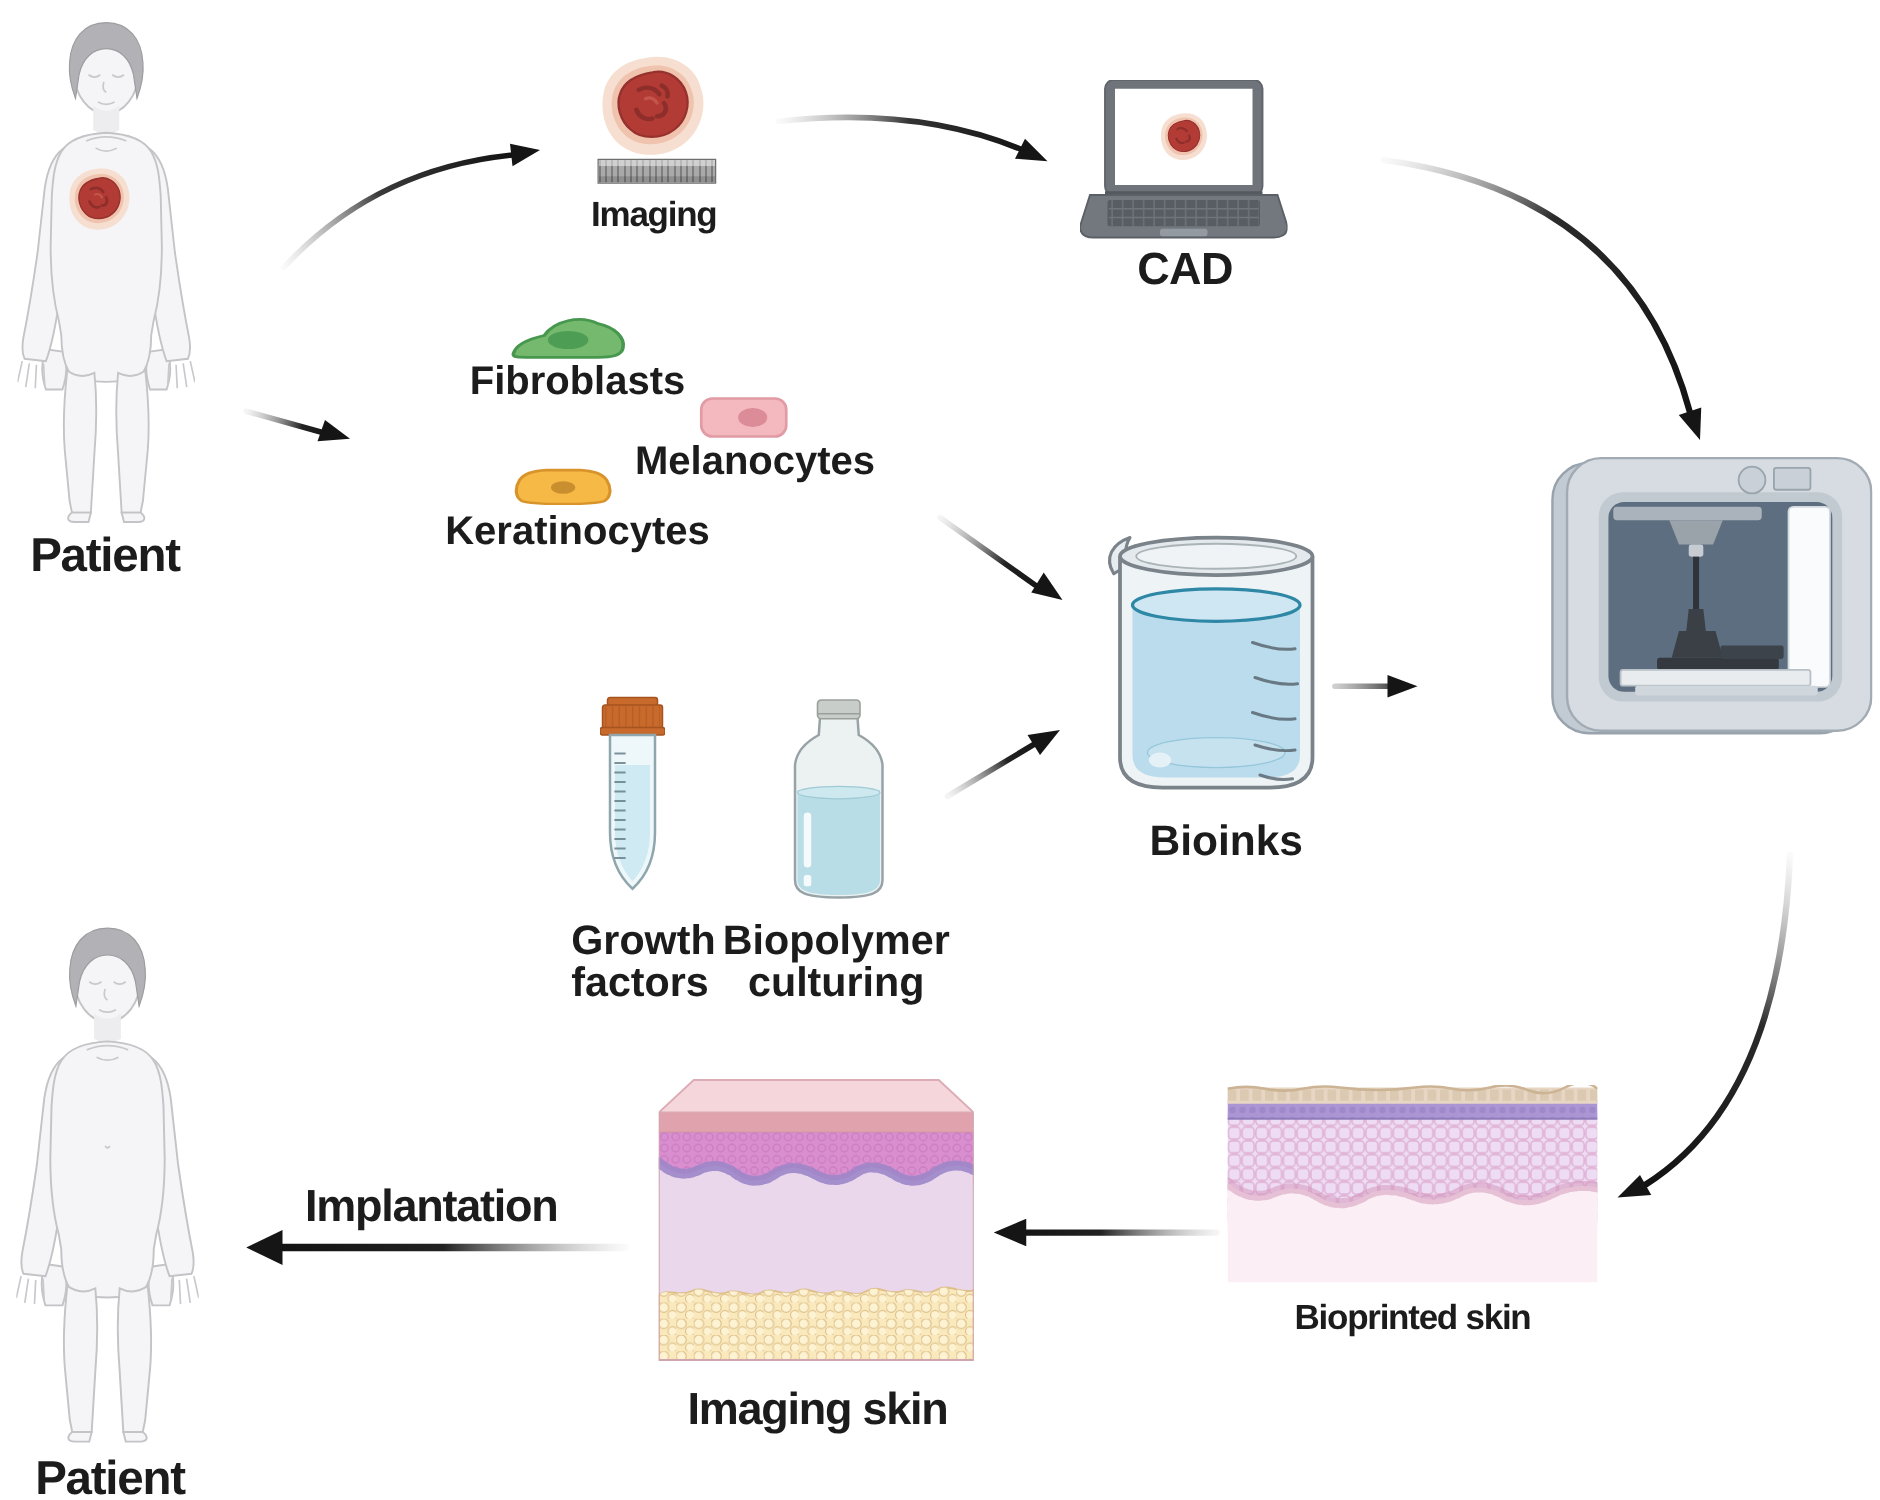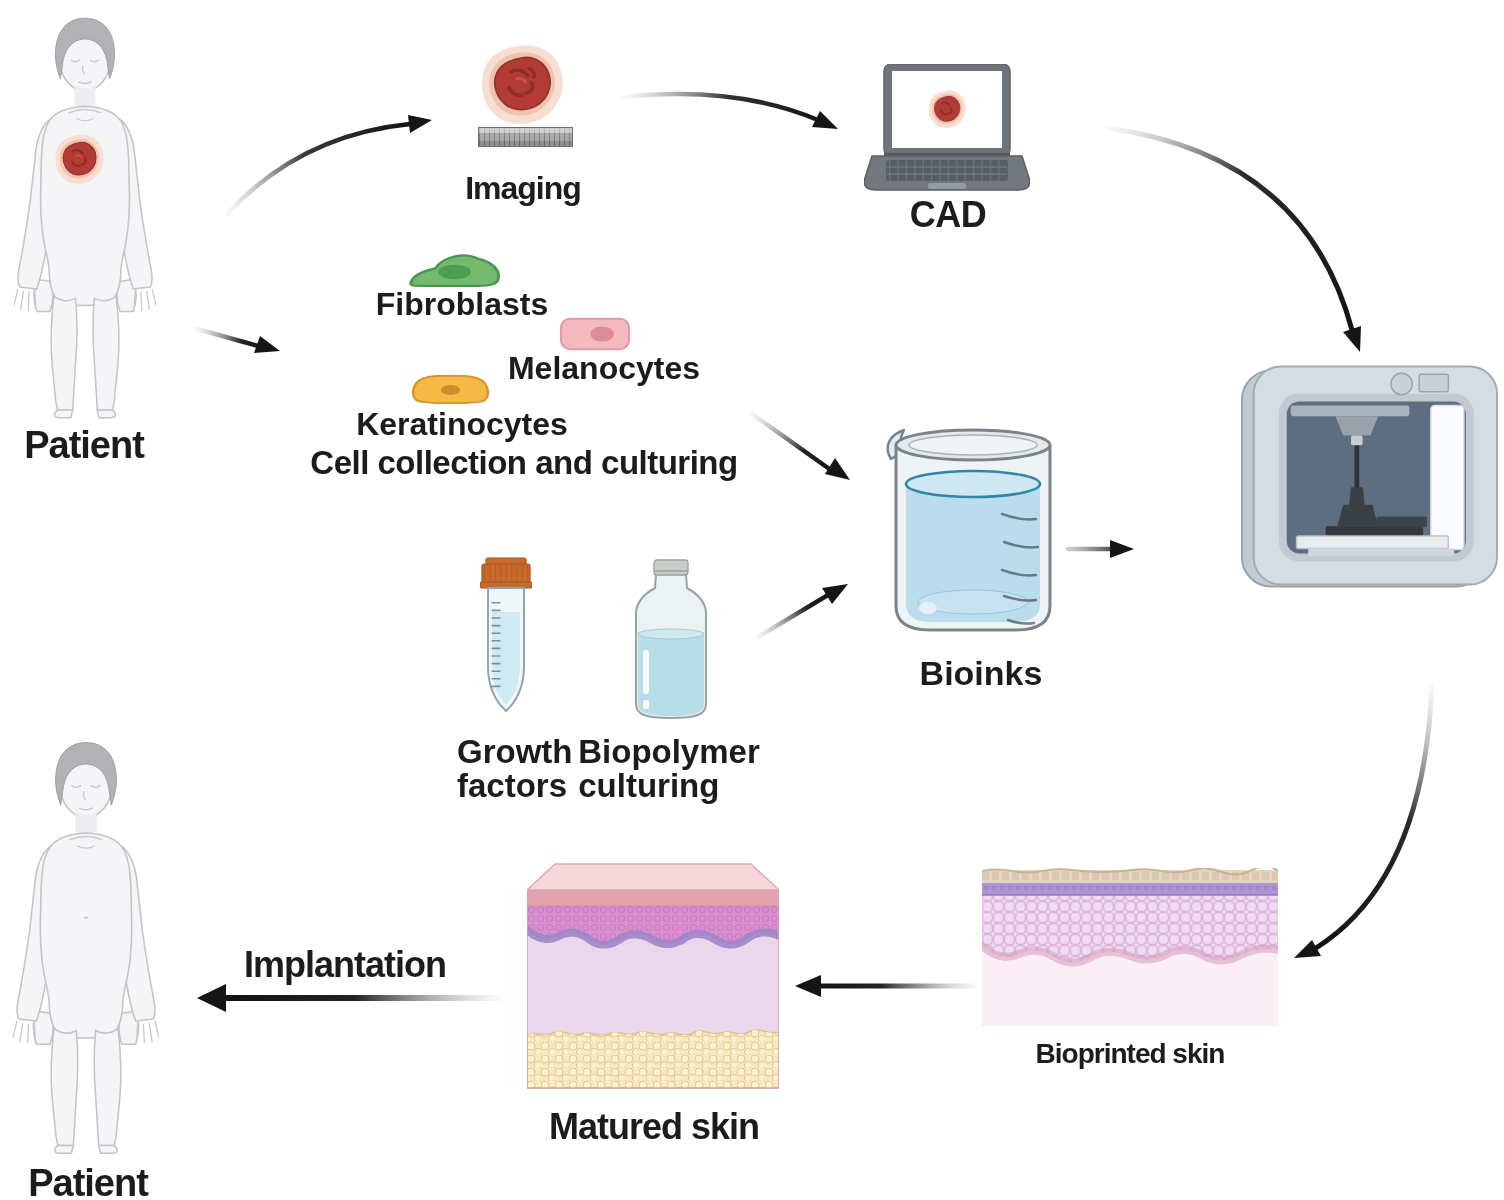--- a/index.html
+++ b/index.html
@@ -171,21 +171,21 @@
   <svg class="abs" style="left:476px;top:42px" width="92" height="88" viewBox="0 0 100 100" preserveAspectRatio="none">
     <path d="M50,4 C70,2 88,14 92,32 C98,50 92,72 76,84 C60,96 36,96 22,84 C8,72 4,52 8,34 C14,14 30,6 50,4 Z" fill="#f6ded0"></path>
     <path d="M50,12 C66,10 80,20 84,34 C89,49 84,66 71,76 C58,86 38,86 27,76 C16,66 12,50 16,36 C21,20 36,13 50,12 Z" fill="#efc3ad"></path>
     <path d="M50,18 C63,15 75,24 79,36 C83,48 79,62 69,70 C58,79 40,79 31,70 C22,62 18,48 22,37 C26,25 38,20 50,18 Z" fill="#b23b35" stroke="#96312d" stroke-width="2"></path>
     <g stroke="#8d2e2a" stroke-width="4" fill="none" stroke-linecap="round">
       <path d="M38,34 C44,30 52,32 56,38 M60,46 C64,52 60,58 54,58 M36,52 C38,58 44,62 50,60 M58,30 C62,32 64,36 63,40"></path>
     </g>
     <path d="M44,42 C48,40 52,42 54,46" stroke="#c4554b" stroke-width="3" fill="none" stroke-linecap="round"></path>
   </svg>
   <div class="abs platform" style="left:478px;top:127px;width:95px;height:20px"></div>
-  <div class="lbl b" style="left:523px;top:170px;font-size:32px;letter-spacing:-1px">Imaging</div>
+  <div class="lbl b" style="left:523px;top:156px;font-size:28px;letter-spacing:-1px">Imaging</div>
 
   <svg class="abs" style="left:864px;top:64px" width="166" height="132" viewBox="0 0 166 132">
     <rect x="20" y="0" width="126" height="92" rx="7" fill="#6e747a" stroke="#5f656b" stroke-width="1.5"></rect>
     <rect x="28" y="7" width="110" height="77" fill="#ffffff"></rect>
     <g transform="translate(62,25) scale(0.42)">
       <path d="M50,4 C70,2 88,14 92,32 C98,50 92,72 76,84 C60,96 36,96 22,84 C8,72 4,52 8,34 C14,14 30,6 50,4 Z" fill="#f6ded0"></path>
       <path d="M50,12 C66,10 80,20 84,34 C89,49 84,66 71,76 C58,86 38,86 27,76 C16,66 12,50 16,36 C21,20 36,13 50,12 Z" fill="#efc3ad"></path>
       <path d="M50,18 C63,15 75,24 79,36 C83,48 79,62 69,70 C58,79 40,79 31,70 C22,62 18,48 22,37 C26,25 38,20 50,18 Z" fill="#b23b35" stroke="#96312d" stroke-width="2"></path>
       <g stroke="#8d2e2a" stroke-width="4" fill="none" stroke-linecap="round">
         <path d="M38,34 C44,30 52,32 56,38 M60,46 C64,52 60,58 54,58 M36,52 C38,58 44,62 50,60"></path>
@@ -214,21 +214,20 @@
     <ellipse cx="48" cy="19" rx="13" ry="8.5" fill="#db8c96"></ellipse>
   </svg>
   <div class="lbl" style="left:604px;top:350px;font-size:32px">Melanocytes</div>
 
   <svg class="abs" style="left:408px;top:373px" width="85" height="31" viewBox="0 0 88 40" preserveAspectRatio="none">
     <path d="M10,36 C4,32 4,22 8,14 Q13,5 30,4 L58,4 Q75,5 80,14 C84,22 84,32 78,36 Q70,39 44,39 Q18,39 10,36 Z" fill="#f6b945" stroke="#d8942b" stroke-width="2.6"></path>
     <ellipse cx="44" cy="22" rx="10" ry="6.5" fill="#c98f2e"></ellipse>
   </svg>
   <div class="lbl" style="left:462px;top:406px;font-size:32px">Keratinocytes</div>
 
-  <div class="lbl b" style="left:524px;top:444px;font-size:33px;letter-spacing:-0.5px">Cell collection and culturing</div>
 
   <svg class="abs" style="left:480px;top:556px" width="52" height="158" viewBox="0 0 52 158">
     <rect x="6" y="2" width="40" height="8" rx="2" fill="#c96a2d" stroke="#a5531f" stroke-width="1.2"></rect>
     <rect x="2" y="8" width="48" height="20" rx="2" fill="#c96a2d" stroke="#a5531f" stroke-width="1.2"></rect>
     <line x1="4" y1="18" x2="48" y2="18" stroke="#a5531f" stroke-width="18" stroke-dasharray="1.2 4.2" opacity="0.45"></line>
     <rect x="0" y="26" width="52" height="6" rx="2" fill="#c96a2d" stroke="#a5531f" stroke-width="1.2"></rect>
     <path d="M8,32 L8,110 C8,128 14,144 26,155 C38,144 44,128 44,110 L44,32 Z" fill="#eef7fa" stroke="#8fa6ad" stroke-width="2"></path>
     <path d="M12,56 L12,110 C12,126 17,139 26,149 C35,139 40,126 40,110 L40,56 Z" fill="#cfeaf3"></path>
     <line x1="16" y1="46" x2="16" y2="132" stroke="#5f7a84" stroke-width="9" stroke-dasharray="1.6 6" opacity="0.8"></line>
   </svg>
@@ -239,21 +238,21 @@
 
   <svg class="abs" style="left:628px;top:558px" width="86" height="162" viewBox="0 0 86 162">
     <path d="M28,16 L27,30 C16,36 9,44 8,54 L8,146 C8,156 16,160 43,160 C70,160 78,156 78,146 L78,54 C77,44 70,36 59,30 L58,16 Z" fill="#ecf1f2" stroke="#97a3a6" stroke-width="2"></path>
     <path d="M10,74 L10,146 C10,154 18,158 43,158 C68,158 76,154 76,146 L76,74 C60,80 26,80 10,74 Z" fill="#b9dde6"></path>
     <ellipse cx="43" cy="76" rx="33" ry="5" fill="#cde8ee" stroke="#9ecbd6" stroke-width="1"></ellipse>
     <rect x="15" y="92" width="6" height="44" rx="3" fill="#ffffff" opacity="0.85"></rect>
     <rect x="15" y="142" width="6" height="9" rx="2" fill="#ffffff" opacity="0.85"></rect>
     <rect x="26" y="2" width="34" height="15" rx="3" fill="#c9cdc9" stroke="#9aa09c" stroke-width="1.3"></rect>
     <line x1="26" y1="13" x2="60" y2="13" stroke="#9aa09c" stroke-width="1.3"></line>
   </svg>
-  <div class="lbl" style="left:669px;top:735px;font-size:33px;line-height:1.02;">
+  <div class="lbl" style="left:669px;top:735px;font-size:33px;line-height:1.02;text-align:center">
     <div>Biopolymer</div>
     <div>culturing</div>
   </div>
 
   <svg class="abs" style="left:880px;top:418px" width="178" height="222" viewBox="0 0 178 222">
     <path d="M24,12 C10,17 3,28 11,41 L24,33 C19,26 20,19 24,12 Z" fill="#e6ecef" stroke="#7b838a" stroke-width="2.5" stroke-linejoin="round"></path>
     <path d="M16,27 L16,188 Q16,212 50,212 L136,212 Q170,212 170,188 L170,27" fill="#eef3f5" stroke="#7b838a" stroke-width="3"></path>
     <ellipse cx="93" cy="27" rx="77" ry="15" fill="#e3e9ec" stroke="#7b838a" stroke-width="3"></ellipse>
     <ellipse cx="93" cy="27" rx="64" ry="10" fill="#eff3f5" stroke="#aab3b8" stroke-width="1.5"></ellipse>
     <path d="M26,66 L26,186 Q26,204 52,204 L134,204 Q160,204 160,186 L160,66 Z" fill="#badcec"></path>
@@ -309,21 +308,21 @@
     <rect x="0" y="30" width="252" height="16" fill="#e0a3ad"></rect>
     <line x1="0" y1="46" x2="252" y2="46" stroke="#cb919b" stroke-width="1.2"></line>
     <rect x="0" y="46" width="252" height="42" fill="#d98fcf"></rect>
     <rect x="0" y="46" width="252" height="42" fill="url(#dotsB)" opacity="0.8"></rect>
     <path d="M0,70 Q16,84 32,76 Q48,68 63,80 Q78,90 95,78 Q108,70 126,80 Q142,89 158,78 Q171,69 189,80 Q205,90 221,78 Q236,68 252,76 L252,90 L0,90 Z" fill="#ead7eb"></path>
     <path d="M0,70 Q16,84 32,76 Q48,68 63,80 Q78,90 95,78 Q108,70 126,80 Q142,89 158,78 Q171,69 189,80 Q205,90 221,78 Q236,68 252,76" fill="none" stroke="#9c86c8" stroke-width="8" stroke-dasharray="4 2.5" opacity="0.9" stroke-linecap="round"></path>
     <path d="M0,176 C8,170 16,178 26,173 C36,168 44,178 54,174 C64,170 72,179 82,174 C92,169 100,178 110,173 C120,168 128,178 138,174 C148,170 156,179 166,173 C176,167 184,177 194,173 C204,169 212,178 222,172 C232,166 242,176 252,172 L252,228 L0,228 Z" fill="#f9e9bc" stroke="#ddbf8a" stroke-width="1.5"></path>
     <path d="M0,176 C8,170 16,178 26,173 C36,168 44,178 54,174 C64,170 72,179 82,174 C92,169 100,178 110,173 C120,168 128,178 138,174 C148,170 156,179 166,173 C176,167 184,177 194,173 C204,169 212,178 222,172 C232,166 242,176 252,172 L252,228 L0,228 Z" fill="url(#fatP)" opacity="0.95"></path>
     <path d="M0,30 L0,228 L252,228 L252,30" fill="none" stroke="#cfa5af" stroke-width="1.6"></path>
   </svg>
-  <div class="lbl b" style="left:654px;top:1106px;font-size:36px;letter-spacing:-1px">Matured skin</div>
+  <div class="lbl b" style="left:654px;top:1106px;font-size:36px;letter-spacing:-1px">Imaging skin</div>
 
   <div class="lbl b" style="left:345px;top:944px;font-size:36px;letter-spacing:-1px">Implantation</div>
 
   <div class="abs" style="left:13px;top:732px">
     <svg width="146" height="428" viewBox="0 0 150 430">
       <g fill="#f5f5f7" stroke="#c4c4c8" stroke-width="1.6">
         <ellipse cx="75" cy="48" rx="27" ry="35"></ellipse>
         <path d="M64,76 L64,97 Q75,103 86,97 L86,76 Q75,85 64,76 Z" stroke="none" fill="#ededf0"></path>
         <path d="M24,282 C20,292 20,304 24,316 L38,316 C42,304 42,292 38,284 Z"></path>
         <path d="M112,284 C108,292 108,304 112,316 L126,316 C130,304 130,292 126,282 Z"></path>

